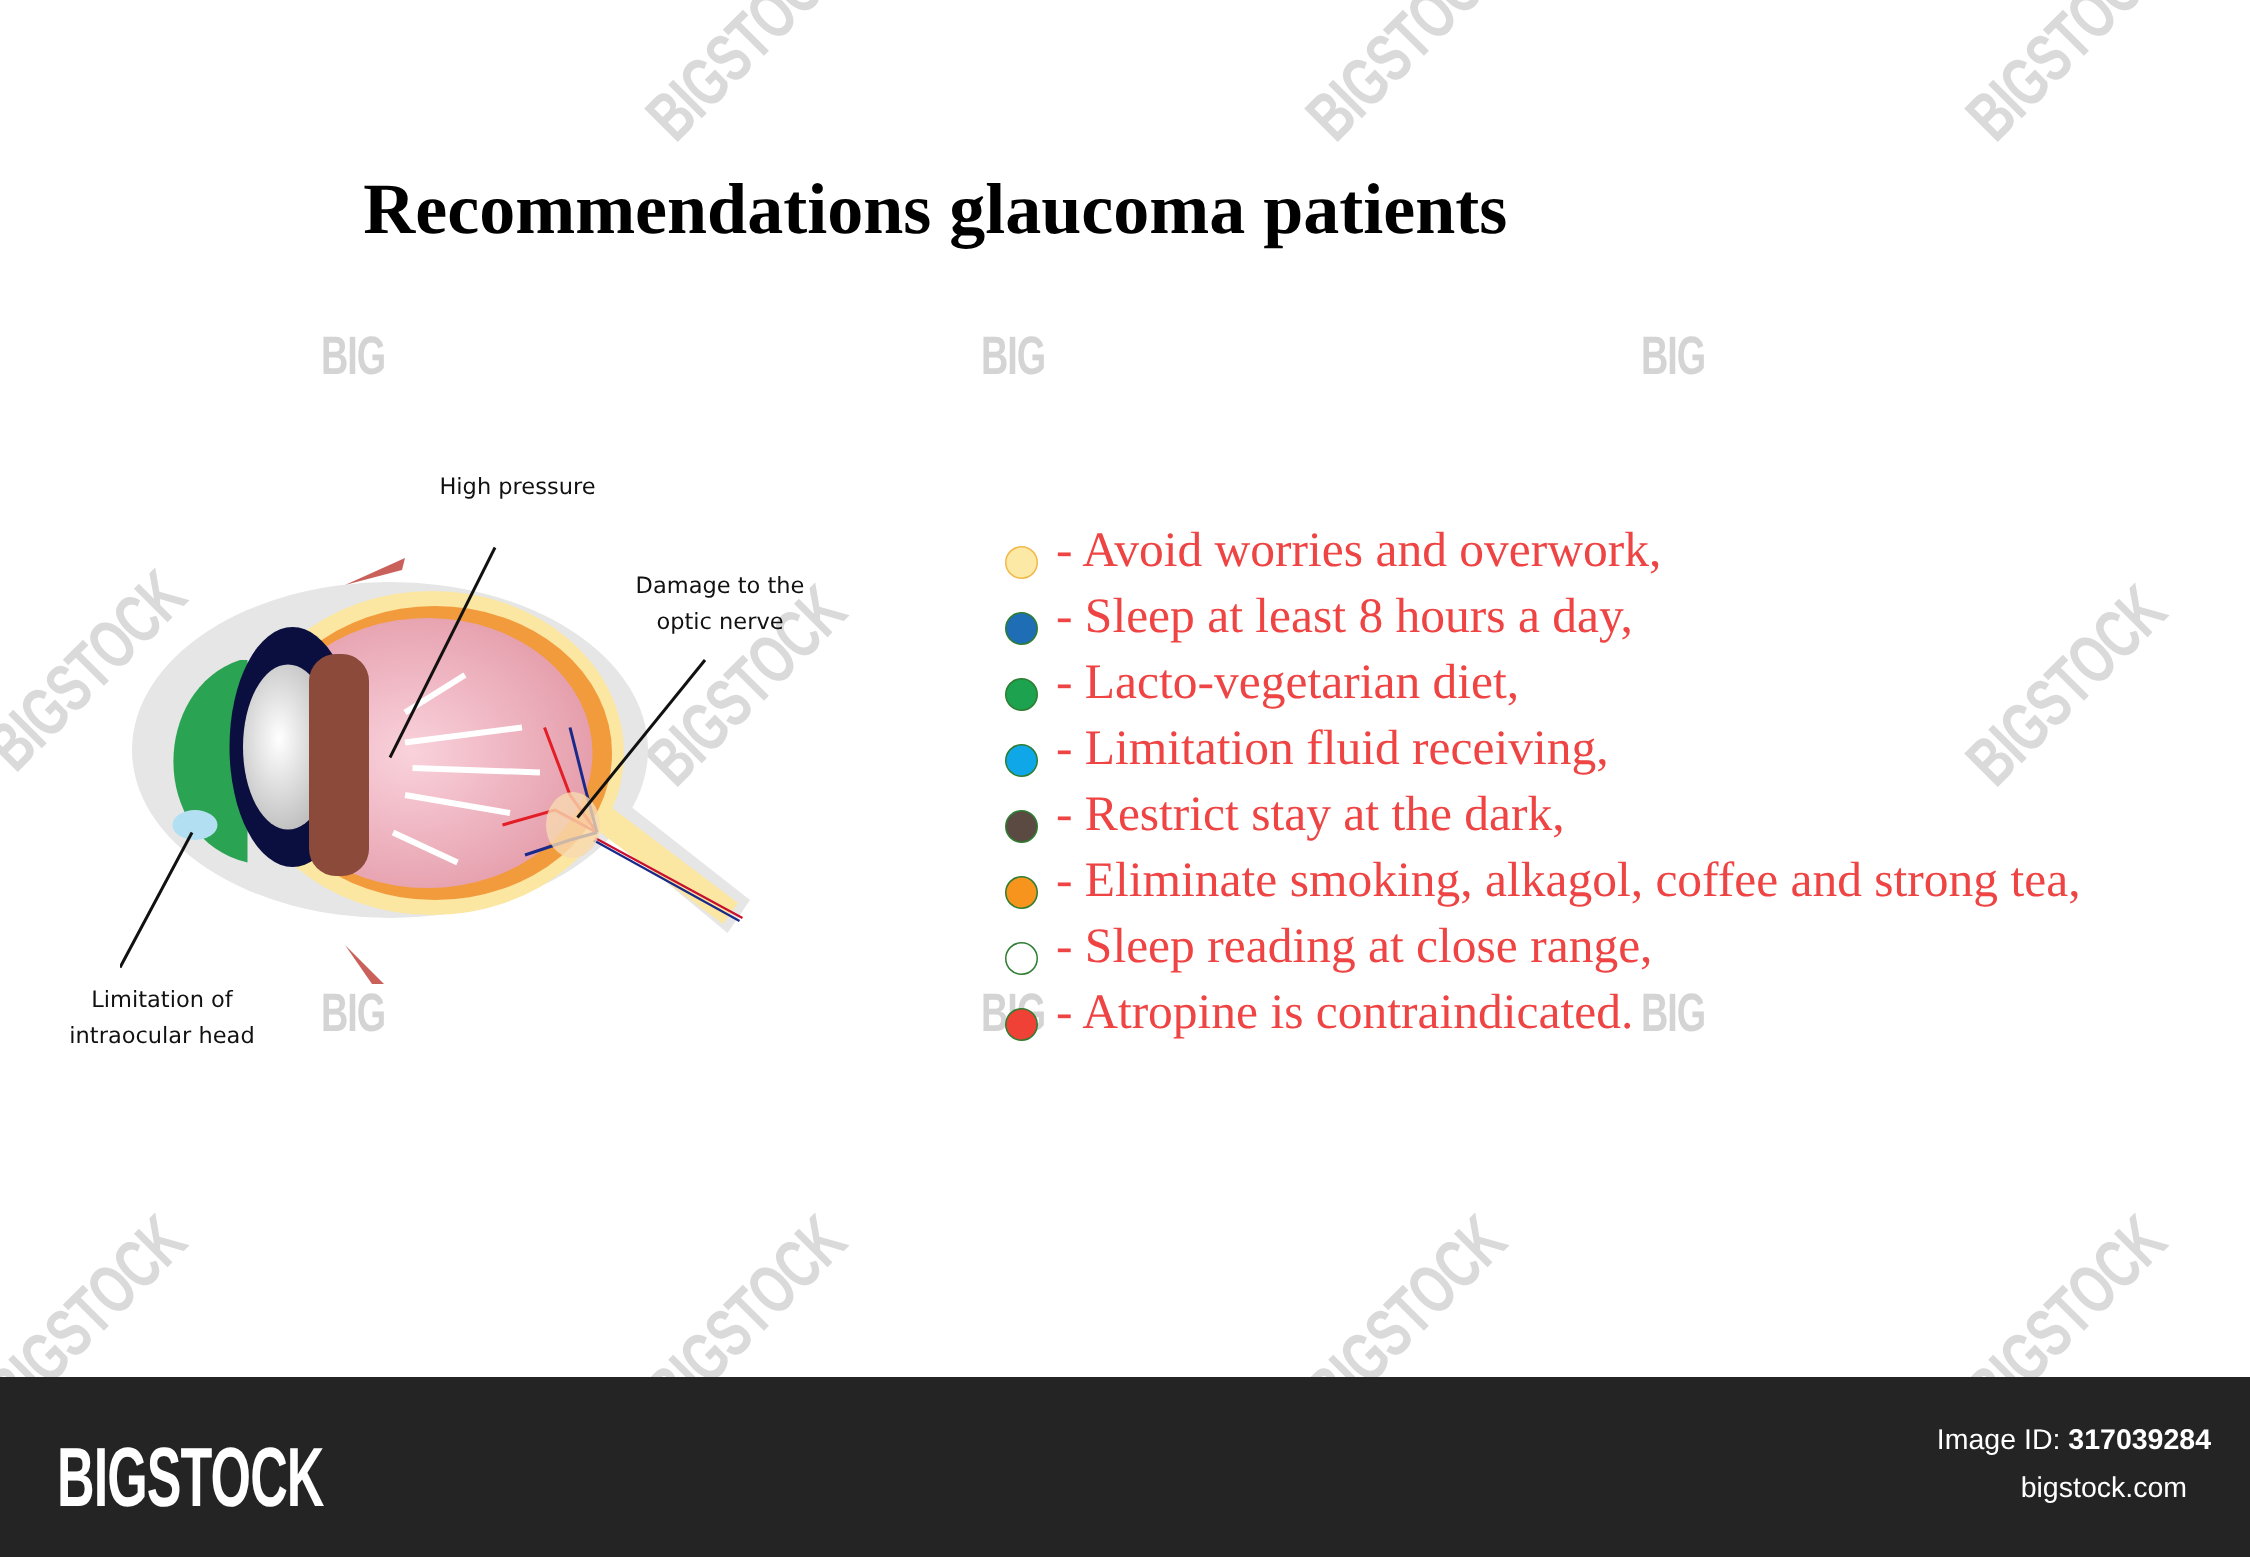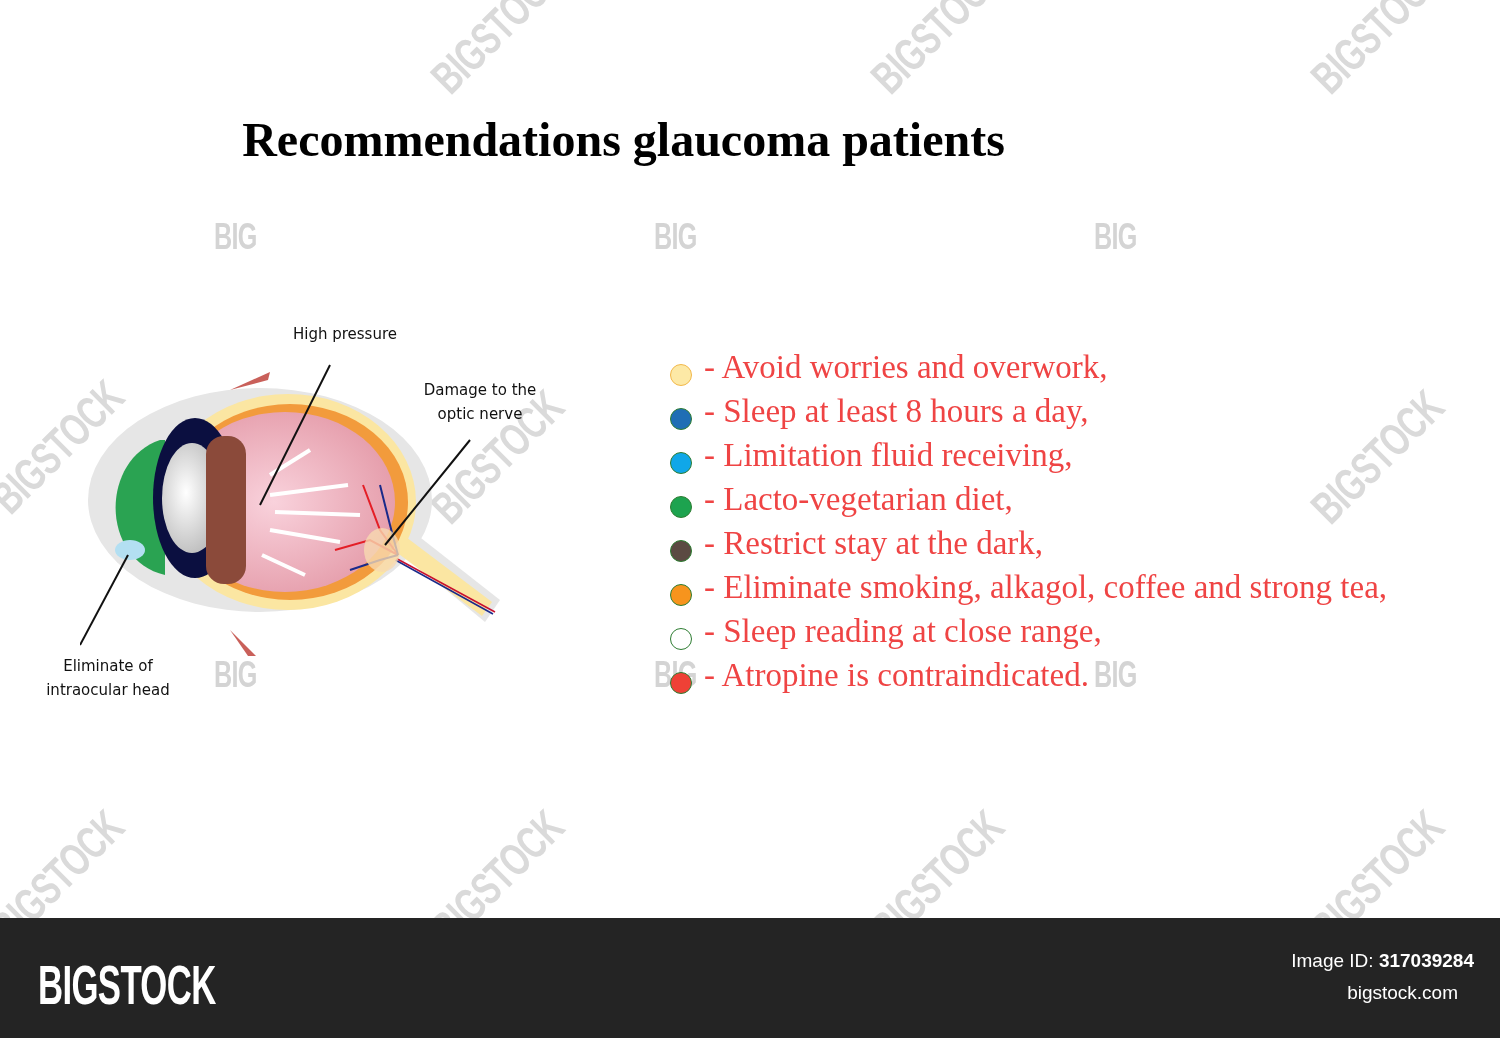--- a/index.html
+++ b/index.html
@@ -90,46 +90,46 @@
   <ellipse cx="302" cy="190" rx="18" ry="22" fill="#f7d9b0" opacity="0.8"></ellipse>
 
   <line x1="250" y1="5" x2="180" y2="145" stroke="#111" stroke-width="2"></line>
   <line x1="390" y1="80" x2="305" y2="185" stroke="#111" stroke-width="2"></line>
   <line x1="48" y1="195" x2="0" y2="285" stroke="#111" stroke-width="2"></line>
 
   <polygon points="150,30 190,12 188,20" fill="#c9605a"></polygon>
   <polygon points="150,270 176,296 168,296" fill="#c9605a"></polygon>
 </svg>
 
-<div class="label" style="left:270px;top:322px;width:150px;">High pressure</div>
+<div class="label" style="left:270px;top:312px;width:150px;">High pressure</div>
 <div class="label" style="left:400px;top:378px;width:160px;">
   <div>Damage to the</div>
   <div>optic nerve</div>
 </div>
 <div class="label" style="left:28px;top:654px;width:160px;">
-  <div>Eliminate of</div>
+  <div>Limitation of</div>
   <div>intraocular head</div>
 </div>
 
 <div class="list">
   <div class="item">
       <span class="dot" style="background:#fde9a6;border-color:#f2b84a;"></span>
       <span>- Avoid worries and overwork,</span>
     </div>
   <div class="item">
       <span class="dot" style="background:#1f6eb5;"></span>
       <span>- Sleep at least 8 hours a day,</span>
     </div>
   <div class="item">
+      <span class="dot" style="background:#1da34f;"></span>
+      <span>- Lacto-vegetarian diet,</span>
+    </div>
+  <div class="item">
       <span class="dot" style="background:#10a7e8;"></span>
       <span>- Limitation fluid receiving,</span>
-    </div>
-  <div class="item">
-      <span class="dot" style="background:#1da34f;"></span>
-      <span>- Lacto-vegetarian diet,</span>
     </div>
   <div class="item">
       <span class="dot" style="background:#5b4a42;"></span>
       <span>- Restrict stay at the dark,</span>
     </div>
   <div class="item">
       <span class="dot" style="background:#f7941d;"></span>
       <span>- Eliminate smoking, alkagol, coffee and strong tea,</span>
     </div>
   <div class="item">

